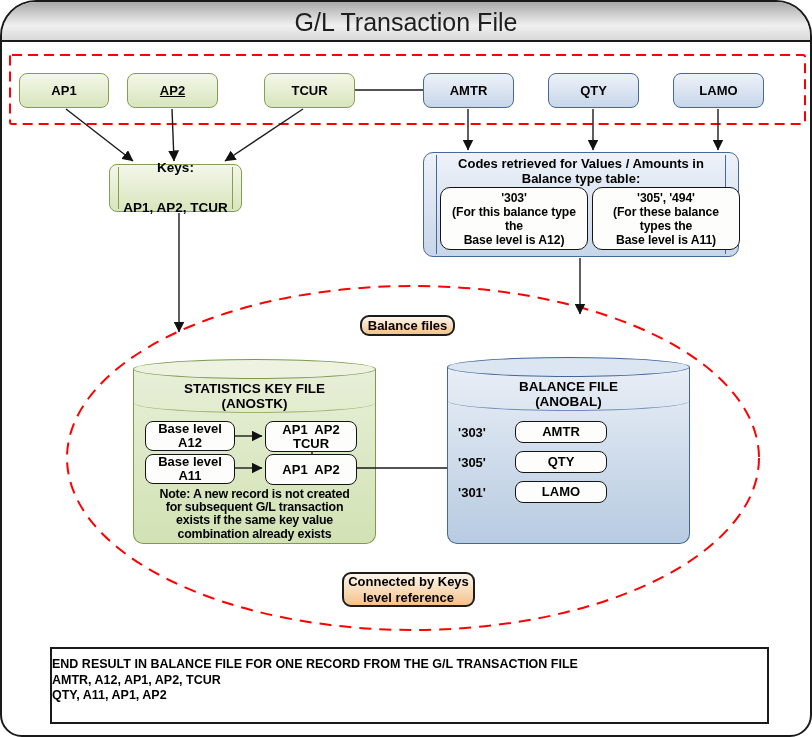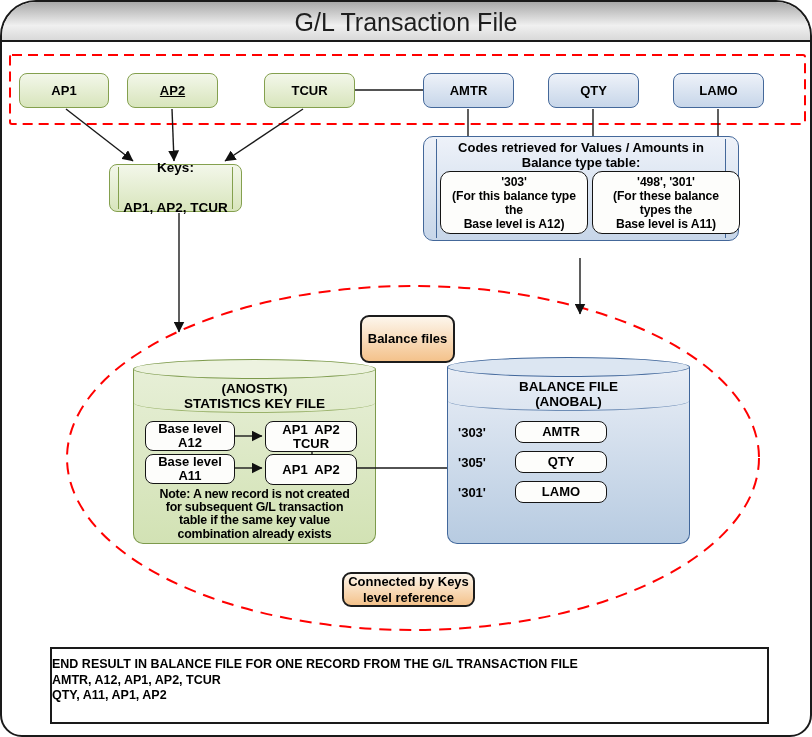--- a/index.html
+++ b/index.html
@@ -114,68 +114,68 @@
         <span>LAMO</span>
       </div>
 
     <div class="abs box gbox" style="left:107px;top:162px;width:133px;height:48px;font-size:13.5px;gap:24px;">
       <div class="bar gbar" style="left:8px;"></div>
       <div class="bar gbar" style="right:8px;"></div>
       <span>Keys:</span>
       <span>AP1, AP2, TCUR</span>
     </div>
 
-    <div class="abs bbox" style="left:421px;top:134px;width:316px;height:105px;border-radius:10px;">
+    <div class="abs bbox" style="left:421px;top:150px;width:316px;height:105px;border-radius:10px;">
       <div class="bar bbar" style="left:12px;"></div>
       <div class="bar bbar" style="right:12px;"></div>
       <div class="abs box" style="left:0;top:3px;width:100%;height:30px;line-height:15px;">
         <span>Codes retrieved for Values / Amounts in</span>
         <span>Balance type table:</span>
       </div>
       <div class="abs box wbox small" style="left:16px;top:34px;width:148px;height:63px;border-radius:10px;">
         <span>'303'</span>
         <span>(For this balance type</span>
         <span>the</span>
         <span>Base level is A12)</span>
       </div>
       <div class="abs box wbox small" style="left:168px;top:34px;width:148px;height:63px;border-radius:10px;">
-        <span>'498', '301'</span>
+        <span>'305', '494'</span>
         <span>(For these balance</span>
         <span>types the</span>
         <span>Base level is A11)</span>
       </div>
     </div>
 
-    <div class="abs box obadge" style="left:358px;top:313px;width:95px;height:48px;">
+    <div class="abs box obadge" style="left:358px;top:313px;width:95px;height:21px;">
       <span>Balance files</span>
     </div>
 
     <div class="abs cyl-title" style="left:131px;top:379px;width:243px;">
+      <div>STATISTICS KEY FILE</div>
       <div>(ANOSTK)</div>
-      <div>STATISTICS KEY FILE</div>
     </div>
     <div class="abs box wbox" style="left:143px;top:419px;width:90px;height:30px;line-height:14px;">
       <span>Base level</span>
       <span>A12</span>
     </div>
     <div class="abs box wbox" style="left:263px;top:419px;width:92px;height:31px;line-height:14px;">
       <span class="pre">AP1  AP2</span>
       <span>TCUR</span>
     </div>
     <div class="abs box wbox" style="left:143px;top:452px;width:90px;height:30px;line-height:14px;">
       <span>Base level</span>
       <span>A11</span>
     </div>
     <div class="abs box wbox" style="left:263px;top:452px;width:92px;height:31px;">
       <span class="pre">AP1  AP2</span>
     </div>
     <div class="abs note" style="left:135px;top:486px;width:235px;">
       <div>Note: A new record is not created</div>
       <div>for subsequent G/L transaction</div>
-      <div>table if the same key value</div>
+      <div>exists if the same key value</div>
       <div>combination already exists</div>
     </div>
 
     <div class="abs cyl-title" style="left:445px;top:377px;width:243px;">
       <div>BALANCE FILE</div>
       <div>(ANOBAL)</div>
     </div>
     <div class="abs codelbl" style="left:447px;top:419px;width:46px;height:22px;">'303'</div>
     <div class="abs box wbox" style="left:513px;top:419px;width:92px;height:22px;">
         <span>AMTR</span>

